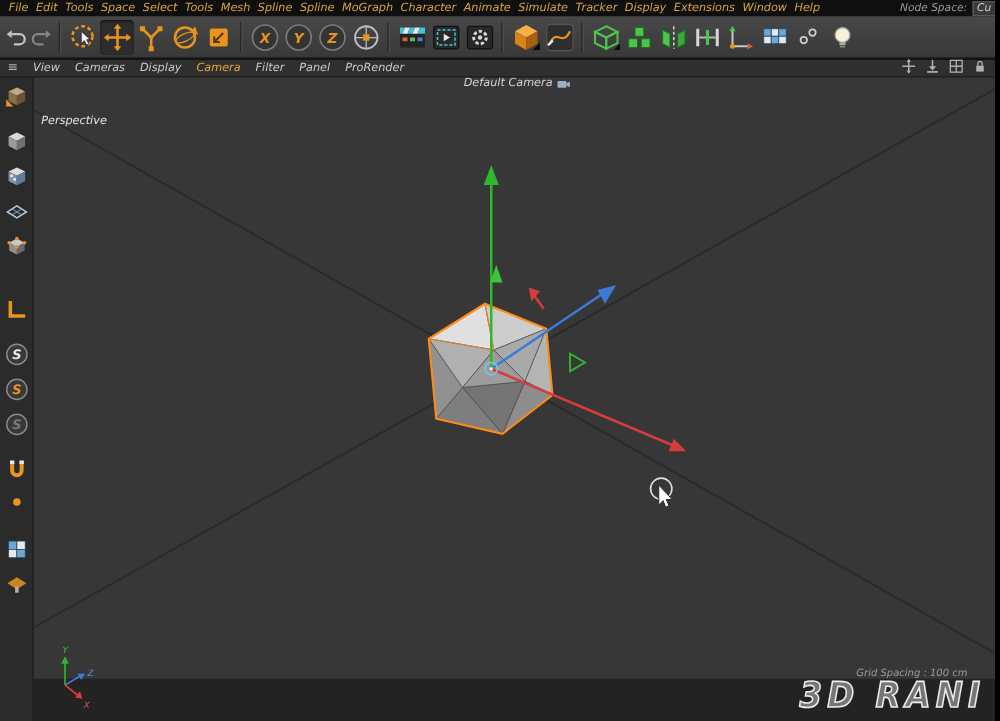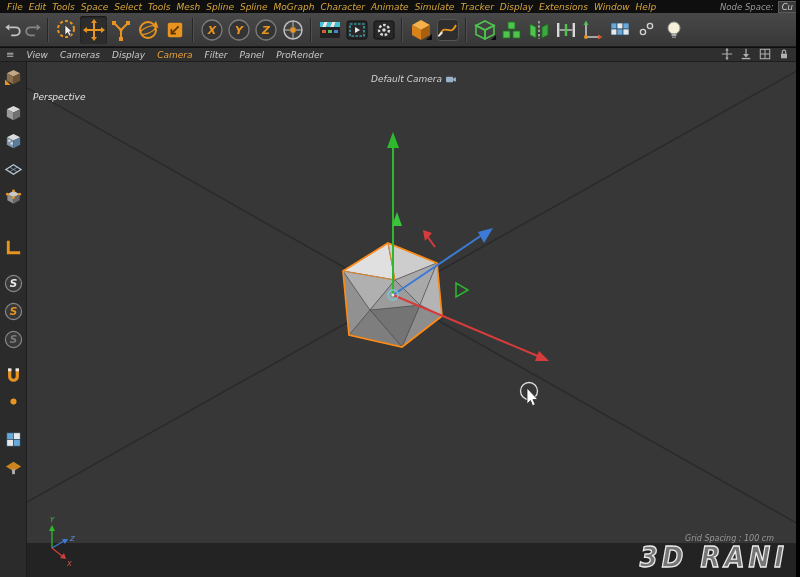--- a/index.html
+++ b/index.html
@@ -43,21 +43,21 @@
     background:#2b2b2b; border-right:1px solid #1d1d1d; display:flex;
     flex-direction:column; align-items:center; padding-top:4px; }
   .si { width:23px; height:23px; display:flex; align-items:center; justify-content:center;
     margin-bottom:5px; border-radius:2px; flex:0 0 auto; }
   .gap-lg { height:22px; flex:0 0 auto; } .gap-md { height:8px; flex:0 0 auto; }
 
   
   .viewport { position:absolute; top:62px; left:27px; width:773px; height:515px;
     background:#373737; overflow:hidden; }
   .vp-label { position:absolute; top:2px; left:6px; font-size:9px; color:#e3e3e3; z-index:3;margin-top:28px; }
-  .vp-camera { position:absolute; top:12px; left:50%; transform:translateX(-50%);
+  .vp-camera { position:absolute; top:0; left:50%; transform:translateX(-50%);
     font-size:9px; color:#d2d2d2; z-index:3; display:flex; gap:3px; align-items:flex-end; }
   .scene { position:absolute; top:0; left:0; }
   .grid-spacing { position:absolute; right:26px; bottom:34px; font-size:8px;
     color:#9a9a9a; z-index:3;margin-top:44px; }
   .watermark { position:absolute; right:12px; bottom:5px; font-size:26px; font-weight:bold;
     letter-spacing:4px; color:rgba(255,255,255,0.38); -webkit-text-stroke:1.2px rgba(250,250,250,0.92);
     z-index:3; transform:scaleY(1.08); }
 </style>
 </head>
 <body>

